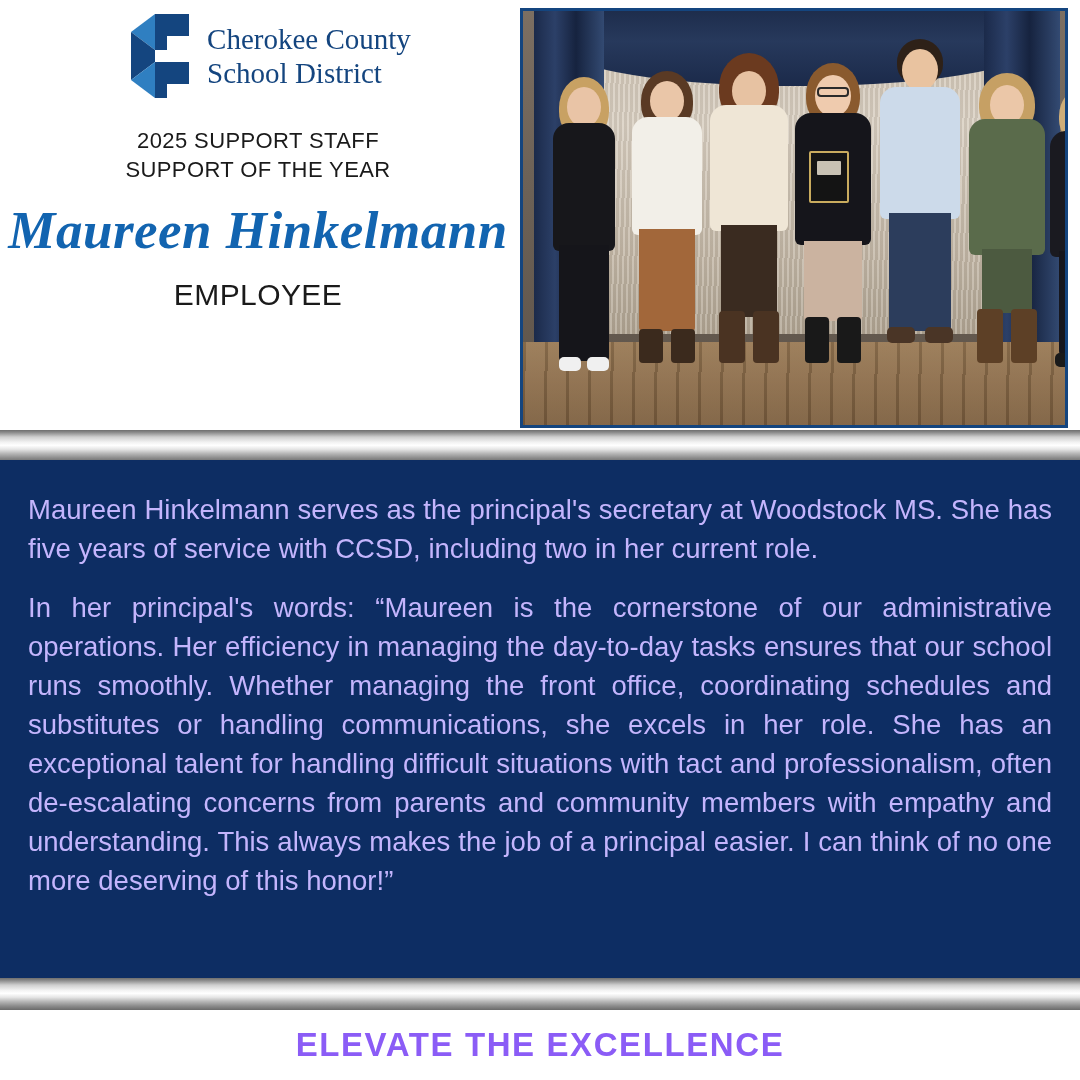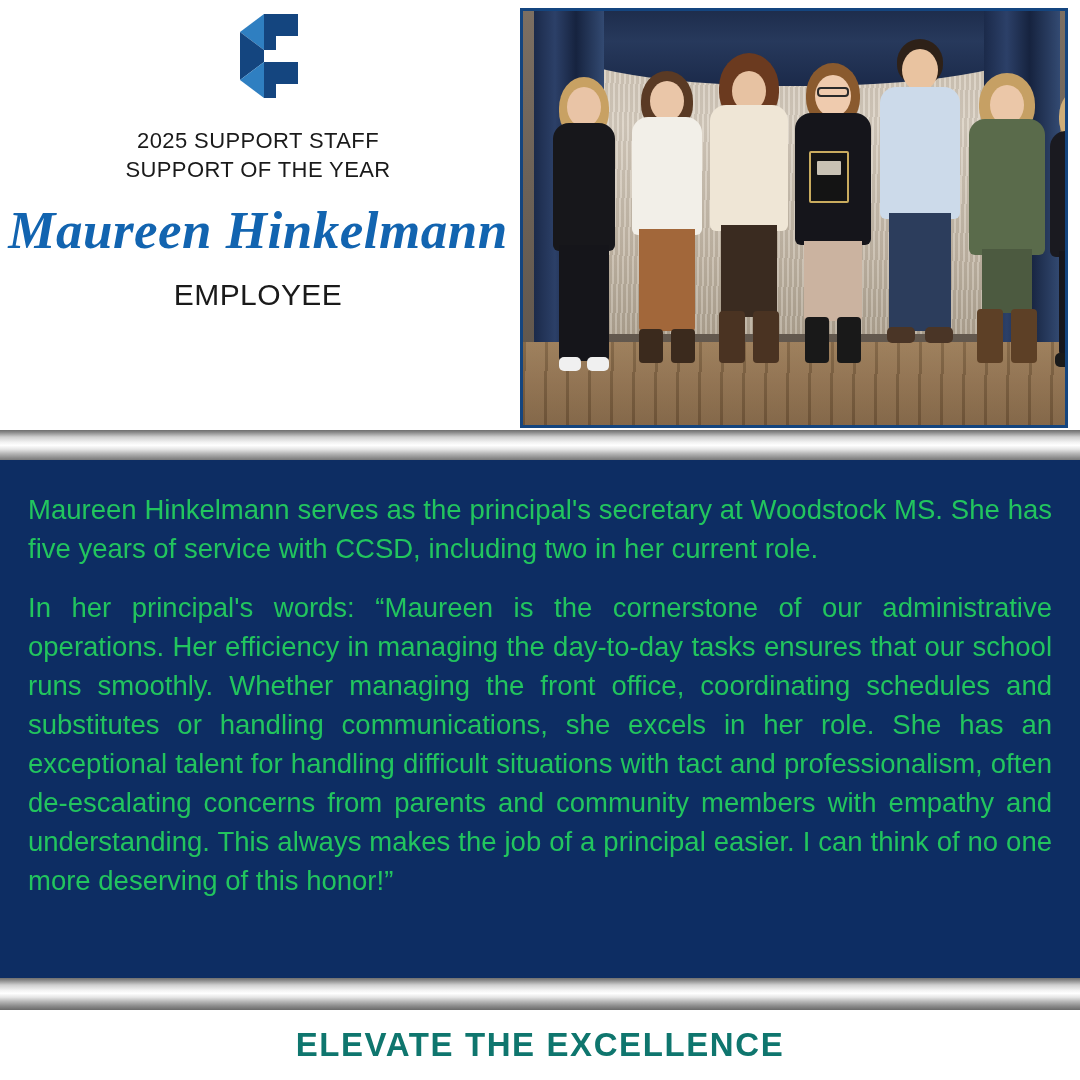--- a/index.html
+++ b/index.html
@@ -190,42 +190,42 @@
   
   .panel {
     position: absolute;
     left: 0; top: 460px;
     width: 100%;
     height: 520px;
     background: #0d2d63;
     padding: 30px 28px 0 28px;
   }
   .panel p {
-    color: #22c55e;
+    color: #c4b5fd;
     font-size: 27.5px;
     line-height: 1.42;
     text-align: justify;
     text-justify: inter-word;
     margin-bottom: 20px;
   }
   .panel p:last-child { margin-bottom: 0; }
 
   
   .footer {
     position: absolute;
     left: 0; bottom: 0;
     width: 100%;
     height: 70px;
     background: #ffffff;
     display: flex;
     align-items: center;
     justify-content: center;
   }
   .footer-text {
-    color: #0f766e;
+    color: #8b5cf6;
     font-size: 33px;
     font-weight: 700;
     letter-spacing: 1.6px;
   }
 </style>
 </head>
 <body>
 
 <div class="poster">
 
@@ -235,20 +235,24 @@
 
       <div class="logo-row">
         <svg class="logo-mark" viewBox="0 0 78 88">
           <polygon points="40,2 74,2 74,24 52,24 52,38 40,38" fill="#14457f"></polygon>
           <polygon points="40,2 40,38 16,20" fill="#2f7fc1"></polygon>
           <polygon points="16,20 40,38 40,50 16,68" fill="#14457f"></polygon>
           <polygon points="40,50 40,86 16,68" fill="#2f7fc1"></polygon>
           <polygon points="40,50 74,50 74,72 52,72 52,86 40,86" fill="#14457f"></polygon>
           <polygon points="52,24 74,24 74,50 52,50" fill="#2f7fc1" opacity="0"></polygon>
         </svg>
+        <div class="logo-text">
+          <div>Cherokee County</div>
+          <div>School District</div>
+        </div>
       </div>
 
       <div class="award-line">2025 SUPPORT STAFF</div>
       <div class="award-line">SUPPORT OF THE YEAR</div>
 
       <div class="honoree">Maureen Hinkelmann</div>
 
       <div class="school-line">EMPLOYEE</div>
     </div>
 

